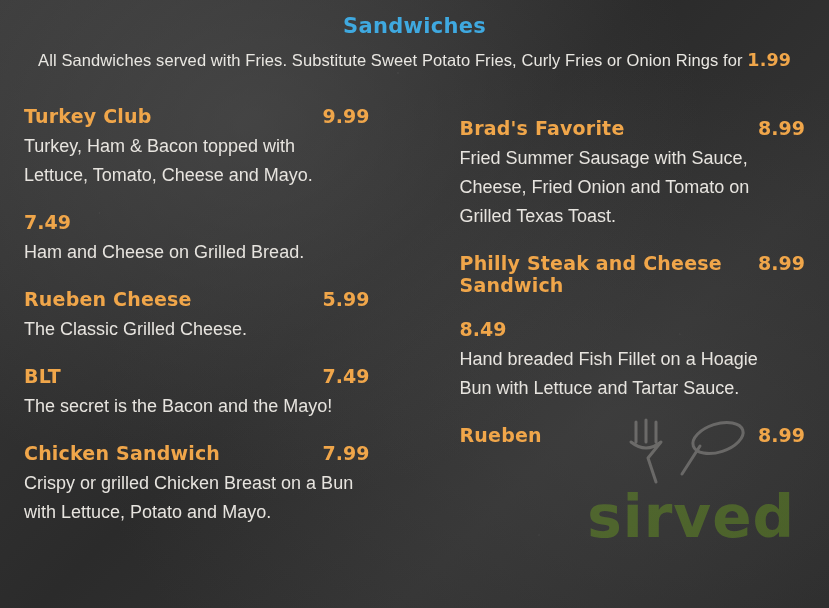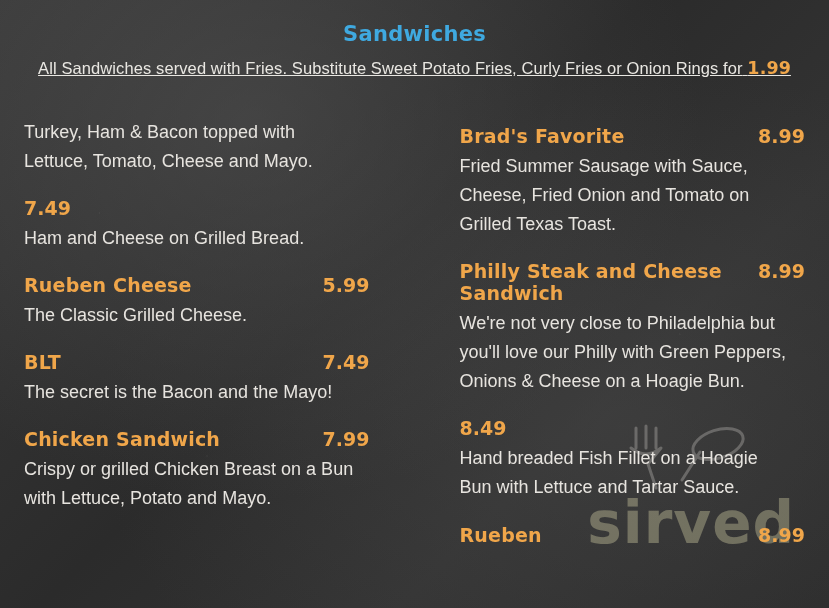--- a/index.html
+++ b/index.html
@@ -36,30 +36,29 @@
   }
 
   .page { position: relative; z-index: 2; padding: 0 24px; }
 
   .section-title {
     text-align: center;
     color: #3fa9e0;
     font-size: 21px;
     font-weight: bold;
     letter-spacing: 0.3px;
-    padding-top: 22px;
+    padding-top: 14px;
     font-family: "DejaVu Sans", sans-serif;
   }
   .section-note {
     text-align: center;
     font-size: 16.5px;
     color: #e9e7e2;
     padding-top: 12px;
     letter-spacing: 0.1px;
-    text-decoration: underline;
   }
   .section-note .price-inline {
     color: #f0a64a;
     font-weight: bold;
     font-size: 17.5px;
     font-family: "DejaVu Sans", sans-serif;
   }
 
   .columns {
     display: flex;
@@ -97,24 +96,24 @@
     font-size: 18px;
     line-height: 1.62;
     margin-top: 4px;
     max-width: 330px;
   }
 
   
   .watermark {
     position: absolute;
     right: 34px;
-    bottom: 56px;
+    bottom: 62px;
     z-index: 1;
     opacity: 0.30;
-    color: #fef9c3;
+    color: #84cc16;
     pointer-events: none;
     user-select: none;
     text-align: center;
   }
   .watermark .wm-text {
     font-size: 58px;
     font-weight: bold;
     letter-spacing: 1px;
     line-height: 1;
     font-family: "DejaVu Sans", sans-serif;
@@ -147,20 +146,24 @@
   <div class="section-note">
     <span>All Sandwiches served with Fries. Substitute Sweet Potato Fries, Curly Fries or Onion Rings for</span>
     <span class="price-inline">1.99</span>
   </div>
 
   <div class="columns">
 
     <div class="col left">
 
       <div class="item">
+        <div class="item-head">
+          <div class="item-name">Turkey Club</div>
+          <div class="item-price">9.99</div>
+        </div>
         <div class="item-desc">Turkey, Ham &amp; Bacon topped with Lettuce, Tomato, Cheese and Mayo.</div>
       </div>
 
       <div class="item">
         <div class="item-head">
           <div class="item-price">7.49</div>
         </div>
         <div class="item-desc">Ham and Cheese on Grilled Bread.</div>
       </div>
 
@@ -198,21 +201,20 @@
           <div class="item-price">8.99</div>
         </div>
         <div class="item-desc">Fried Summer Sausage with Sauce, Cheese, Fried Onion and Tomato on Grilled Texas Toast.</div>
       </div>
 
       <div class="item">
         <div class="item-head">
           <div class="item-name">Philly Steak and Cheese Sandwich</div>
           <div class="item-price">8.99</div>
         </div>
-        <div class="item-desc">We're not very close to Philadelphia but you'll love our Philly with Green Peppers, Onions &amp; Cheese on a Hoagie Bun.</div>
       </div>
 
       <div class="item">
         <div class="item-head">
           <div class="item-price">8.49</div>
         </div>
         <div class="item-desc">Hand breaded Fish Fillet on a Hoagie Bun with Lettuce and Tartar Sauce.</div>
       </div>
 
       <div class="item">

